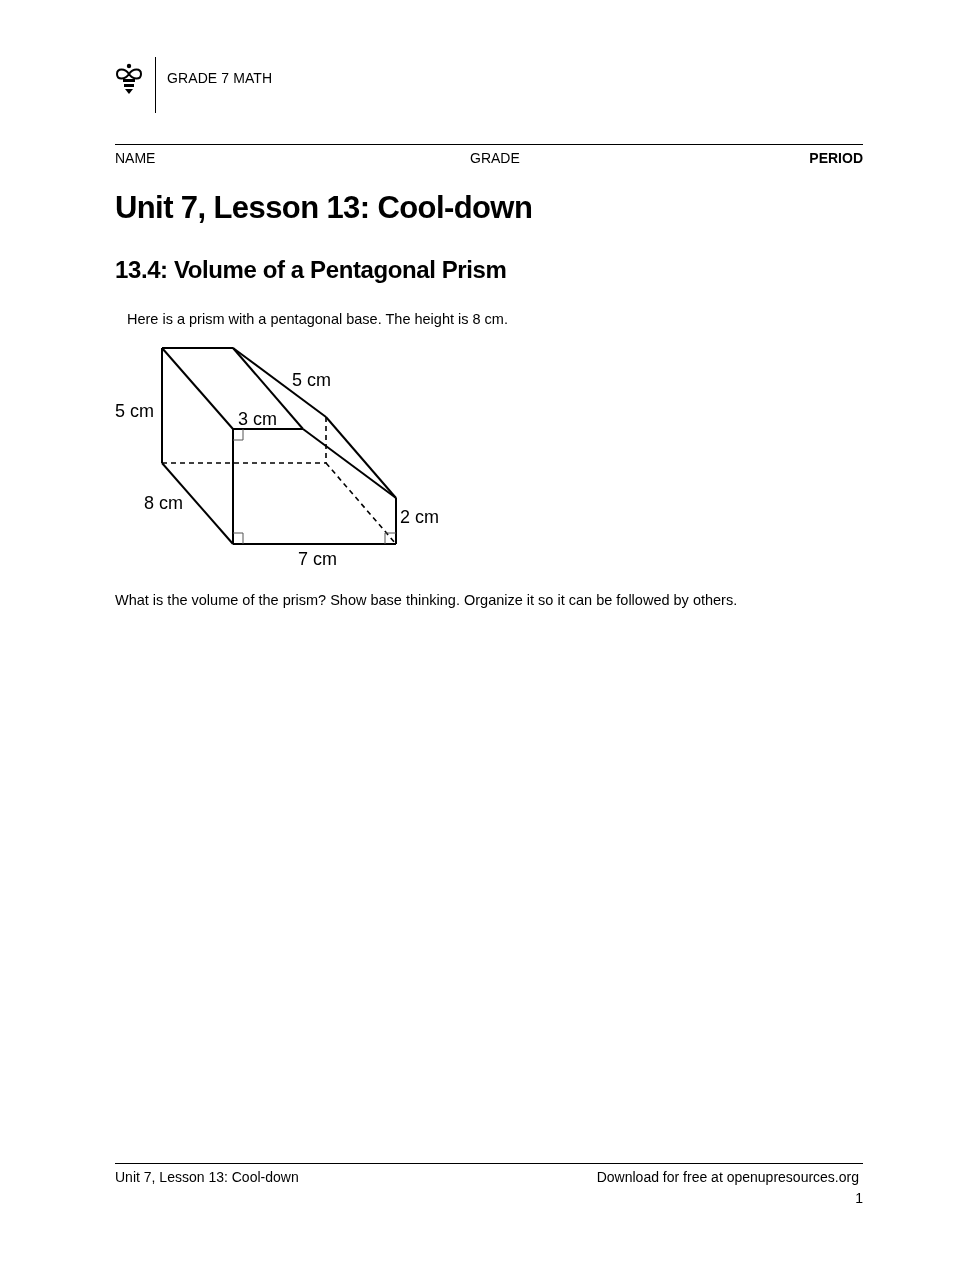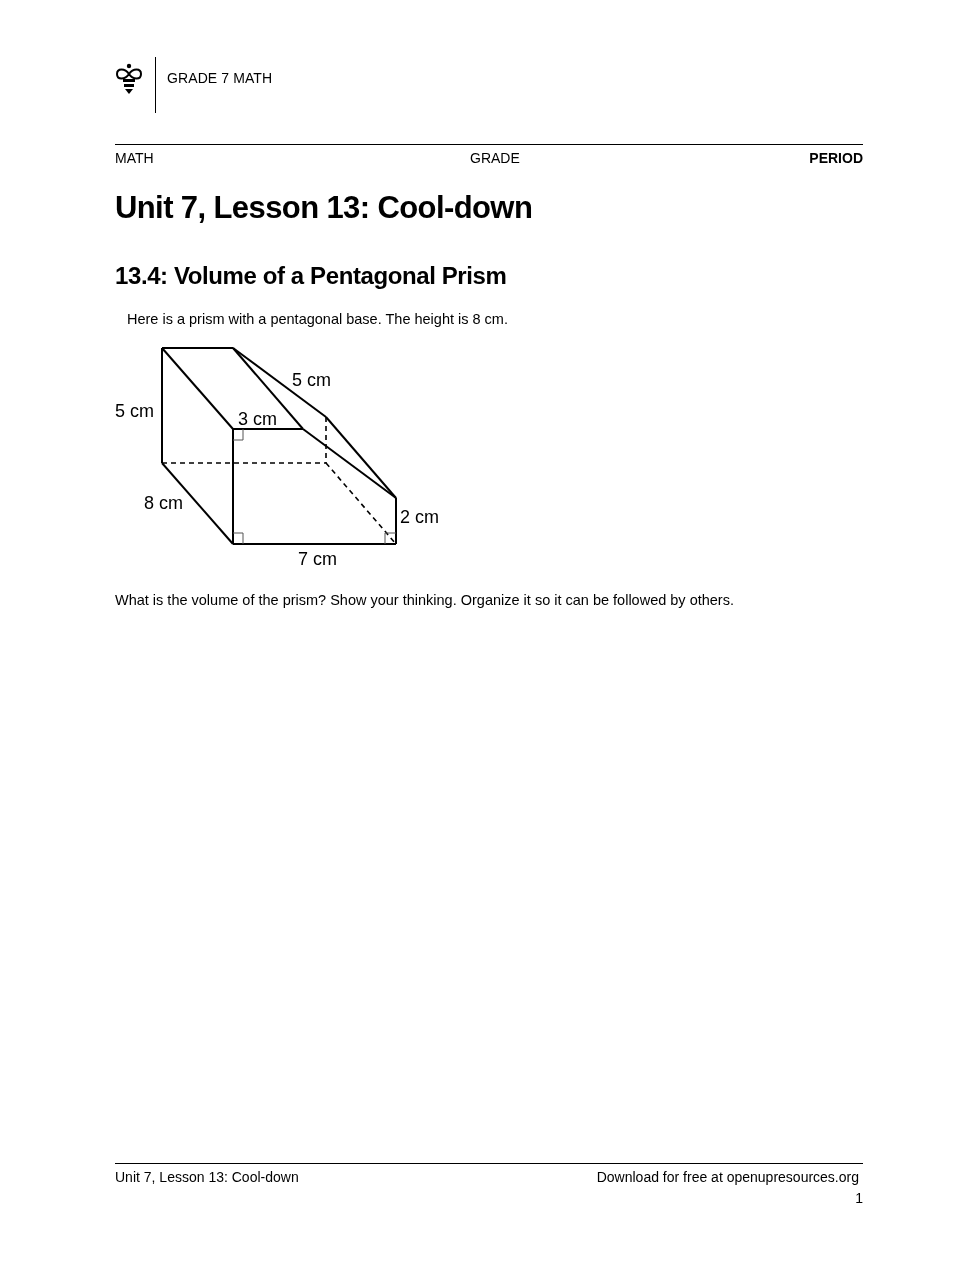--- a/index.html
+++ b/index.html
@@ -5,41 +5,41 @@
   html, body { margin:0; padding:0; background:#fff; }
   body { width:979px; height:1266px; position:relative; overflow:hidden;
          font-family:"Liberation Sans", sans-serif; color:#000; }
   .abs { position:absolute; }
   .logo { left:114px; top:62px; width:32px; height:34px; }
   .vline { left:155px; top:57px; width:1px; height:56px; background:#000; }
   .grade { left:167px; top:70px; font-size:14px; letter-spacing:0.1px; }
   .hr { height:1px; background:#000; left:115px; width:748px; }
   .small { font-size:14px; }
   .title { left:115px; top:190px; font-size:31px; font-weight:bold; letter-spacing:-0.6px; }
-  .subtitle { left:115px; top:262px; font-size:24px; font-weight:bold; letter-spacing:-0.4px; }
+  .subtitle { left:115px; top:256px; font-size:24px; font-weight:bold; letter-spacing:-0.4px; }
   .para { font-size:14.5px; }
   .fig { left:100px; top:335px; }
 </style>
 </head>
 <body>
 
 <div class="abs logo">
   <svg width="32" height="34" viewBox="0 0 32 34">
     <circle cx="15" cy="4" r="2.2" fill="#000"></circle>
     <path d="M15 12 C11 6, 3 6, 3 12 C3 18, 11 18, 15 12 C19 6, 27 6, 27 12 C27 18, 19 18, 15 12 Z" fill="none" stroke="#000" stroke-width="2"></path>
     <rect x="9" y="17" width="12" height="3" fill="#000"></rect>
     <rect x="10" y="22" width="10" height="3" fill="#000"></rect>
     <path d="M11 27 L19 27 L15 32 Z" fill="#000"></path>
   </svg>
 </div>
 <div class="abs vline"></div>
 <div class="abs grade">GRADE 7 MATH</div>
 
 <div class="abs hr" style="top:144px;"></div>
-<div class="abs small" style="left:115px; top:150px;">MATH</div>
+<div class="abs small" style="left:115px; top:150px;">NAME</div>
 <div class="abs small" style="left:470px; top:150px;">GRADE</div>
 <div class="abs small" style="right:116px; top:150px;font-weight:bold;">PERIOD</div>
 
 <div class="abs title">Unit 7, Lesson 13: Cool-down</div>
 <div class="abs subtitle">13.4: Volume of a Pentagonal Prism</div>
 <div class="abs para" style="left:127px; top:311px;">Here is a prism with a pentagonal base. The height is 8 cm.</div>
 
 <div class="abs fig">
   <svg width="360" height="245" viewBox="100 335 360 245" style="display:block;">
     <g stroke="#000" stroke-width="2" fill="none" stroke-linejoin="round">
@@ -73,18 +73,18 @@
       <text x="115" y="417">5 cm</text>
       <text x="292" y="386">5 cm</text>
       <text x="238" y="425">3 cm</text>
       <text x="144" y="509">8 cm</text>
       <text x="400" y="523">2 cm</text>
       <text x="298" y="565">7 cm</text>
     </g>
   </svg>
 </div>
 
-<div class="abs para" style="left:115px; top:592px;">What is the volume of the prism? Show your thinking. Organize it so it can be followed by others.</div>
+<div class="abs para" style="left:115px; top:592px;">What is the volume of the prism? Show base thinking. Organize it so it can be followed by others.</div>
 
 <div class="abs hr" style="top:1163px;"></div>
 <div class="abs small" style="left:115px; top:1169px;">Unit 7, Lesson 13: Cool-down</div>
 <div class="abs small" style="right:120px; top:1169px;">Download for free at openupresources.org</div>
 <div class="abs small" style="right:116px; top:1190px;">1</div>
 
 </body></html>

